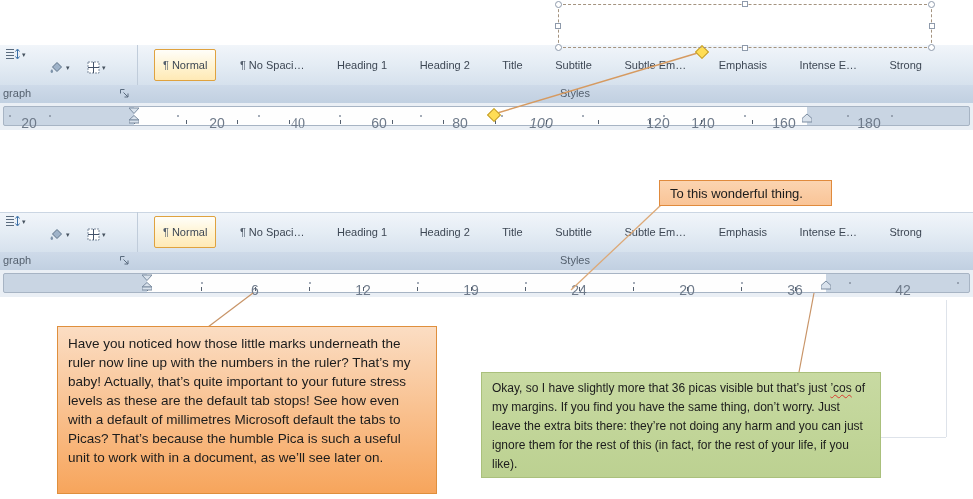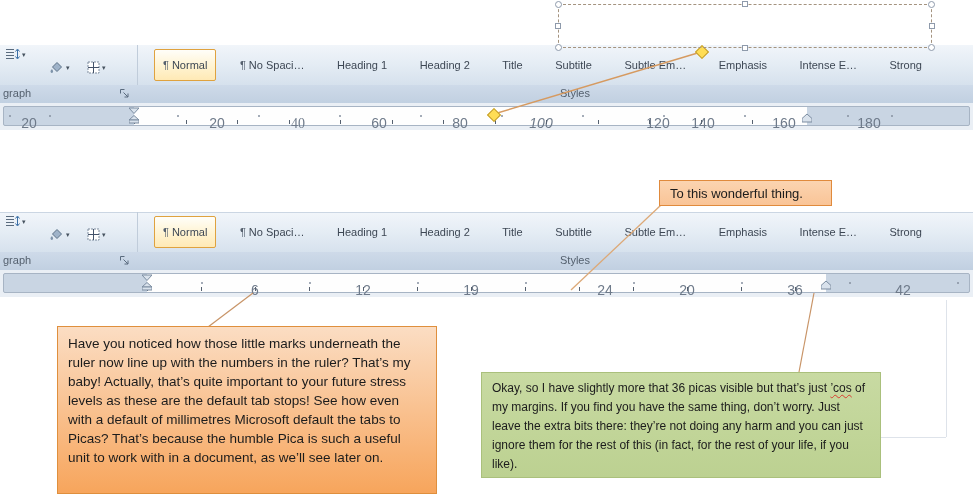--- a/index.html
+++ b/index.html
@@ -275,21 +275,21 @@
         <polygon points="0,1 10,1 5,6.5" fill="#D9E2EC" stroke="#7C8DA1"></polygon>
         <polygon points="5,8.5 10,13 0,13" fill="#D9E2EC" stroke="#7C8DA1"></polygon>
         <rect x="0" y="13" width="10" height="3" fill="#D9E2EC" stroke="#7C8DA1"></rect>
       </svg>
       <svg class="indent" style="left:817px;top:6px;" width="10" height="10" viewBox="0 0 10 10">
         <polygon points="5,1 10,5.5 10,9 0,9 0,5.5" fill="#D9E2EC" stroke="#7C8DA1"></polygon>
       </svg>
     <span class="r-num" style="left: 251px;">6</span>
         <span class="r-num" style="left: 359px;">12</span>
         <span class="r-num" style="left: 467px;">19</span>
-        <span class="r-num" style="left: 575px; margin-left: 26px;">24</span>
+        <span class="r-num" style="left: 575px;">24</span>
         <span class="r-num" style="left: 683px;">20</span>
         <span class="r-num" style="left: 791px;">36</span>
         <span class="r-num" style="left: 899px;">42</span>
         <span class="r-dot" style="left: 197px;"></span>
         <span class="r-dot" style="left: 305px;"></span>
         <span class="r-dot" style="left: 413px;"></span>
         <span class="r-dot" style="left: 521px;"></span>
         <span class="r-dot" style="left: 629px;"></span>
         <span class="r-dot" style="left: 737px;"></span>
         <span class="r-dot" style="left: 845px;"></span>

